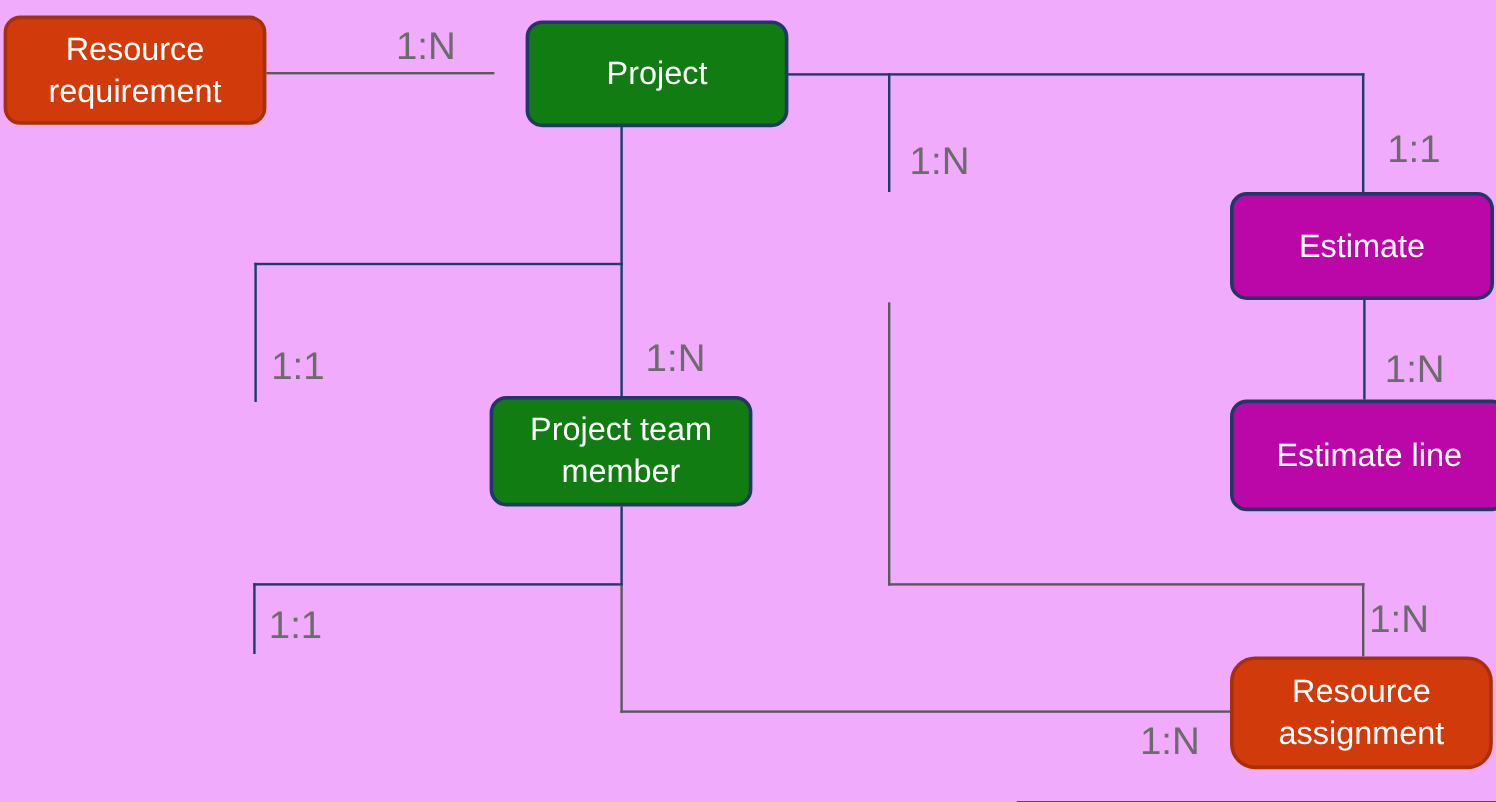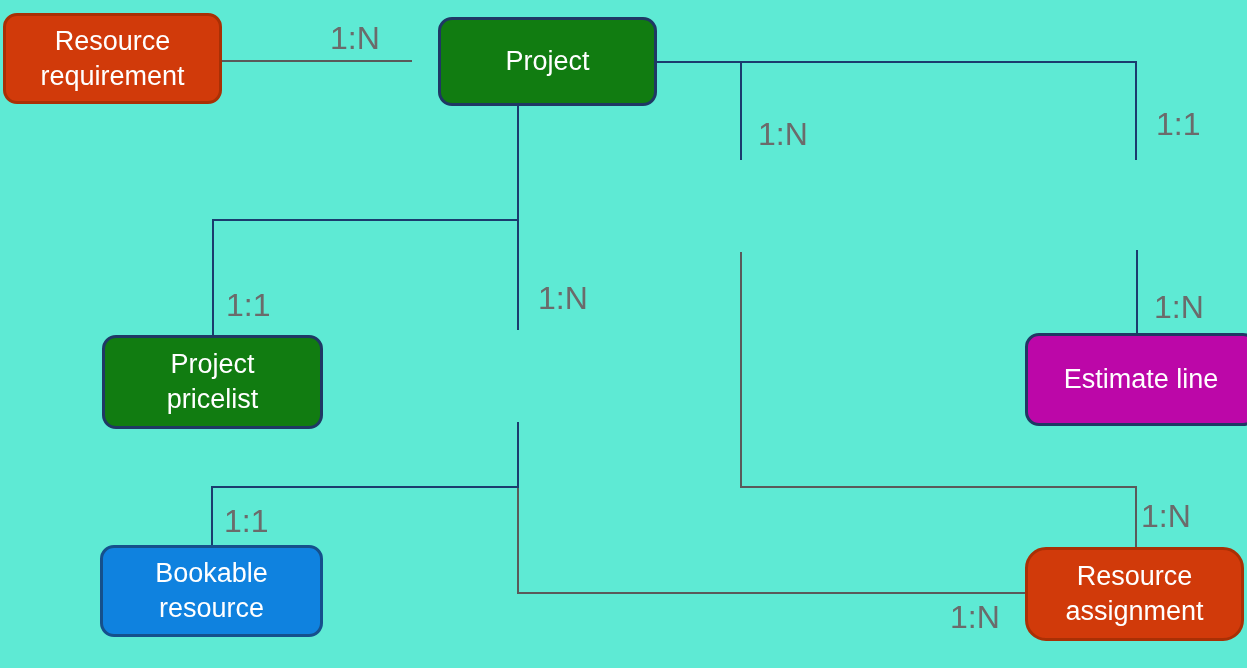--- a/index.html
+++ b/index.html
@@ -1,19 +1,19 @@
 <!DOCTYPE html>
 <html><head>
 <meta charset="utf-8">
 <style>
   html,body{margin:0;padding:0;background:#000;}
   .canvas{
     position:relative;
     width:1247px;height:668px;
-    background:#5eead4;
+    background:#f0abfc;
     overflow:hidden;
     font-family:"Liberation Sans", sans-serif;
   }
   .entity{
     position:absolute;
     box-sizing:border-box;
     border-radius:14px;
     display:flex;align-items:center;justify-content:center;
     text-align:center;
     color:#ffffff;
@@ -57,28 +57,28 @@
   <div class="seg gray" style="left:740px;top:252px;width:2px;height:236px;"></div>
   <div class="seg gray" style="left:740px;top:486px;width:397px;height:2px;"></div>
   <div class="seg gray" style="left:1135px;top:486px;width:2px;height:61px;"></div>
 
   <div class="entity c-orange" style="left:3px;top:13px;width:219px;height:91px;">
     <span>Resource requirement</span>
   </div>
   <div class="entity c-green" style="left:410px;top:17px;width:219px;height:89px;margin-left:28px;">
     <span>Project</span>
   </div>
+  <div class="entity c-magenta" style="left:1025px;top:160px;width:220px;height:90px;">
+    <span>Estimate</span>
+  </div>
   <div class="entity c-magenta" style="left:1025px;top:333px;width:232px;height:93px;">
     <span>Estimate line</span>
   </div>
-  <div class="entity c-green" style="left:102px;top:335px;width:221px;height:94px;">
-    <span>Project pricelist</span>
-  </div>
-  <div class="entity c-blue" style="left:100px;top:545px;width:223px;height:92px;">
-    <span>Bookable resource</span>
+  <div class="entity c-green" style="left:408px;top:330px;width:219px;height:92px;">
+    <span>Project team member</span>
   </div>
   <div class="entity c-orange" style="left:1025px;top:547px;width:219px;height:94px;border-radius:21px;">
     <span>Resource assignment</span>
   </div>
 
   <span class="rel" style="left:330px;top:22px;">1:N</span>
   <span class="rel" style="left:758px;top:118px;">1:N</span>
   <span class="rel" style="left:1156px;top:108px;">1:1</span>
   <span class="rel" style="left:538px;top:282px;">1:N</span>
   <span class="rel" style="left:226px;top:289px;">1:1</span>

